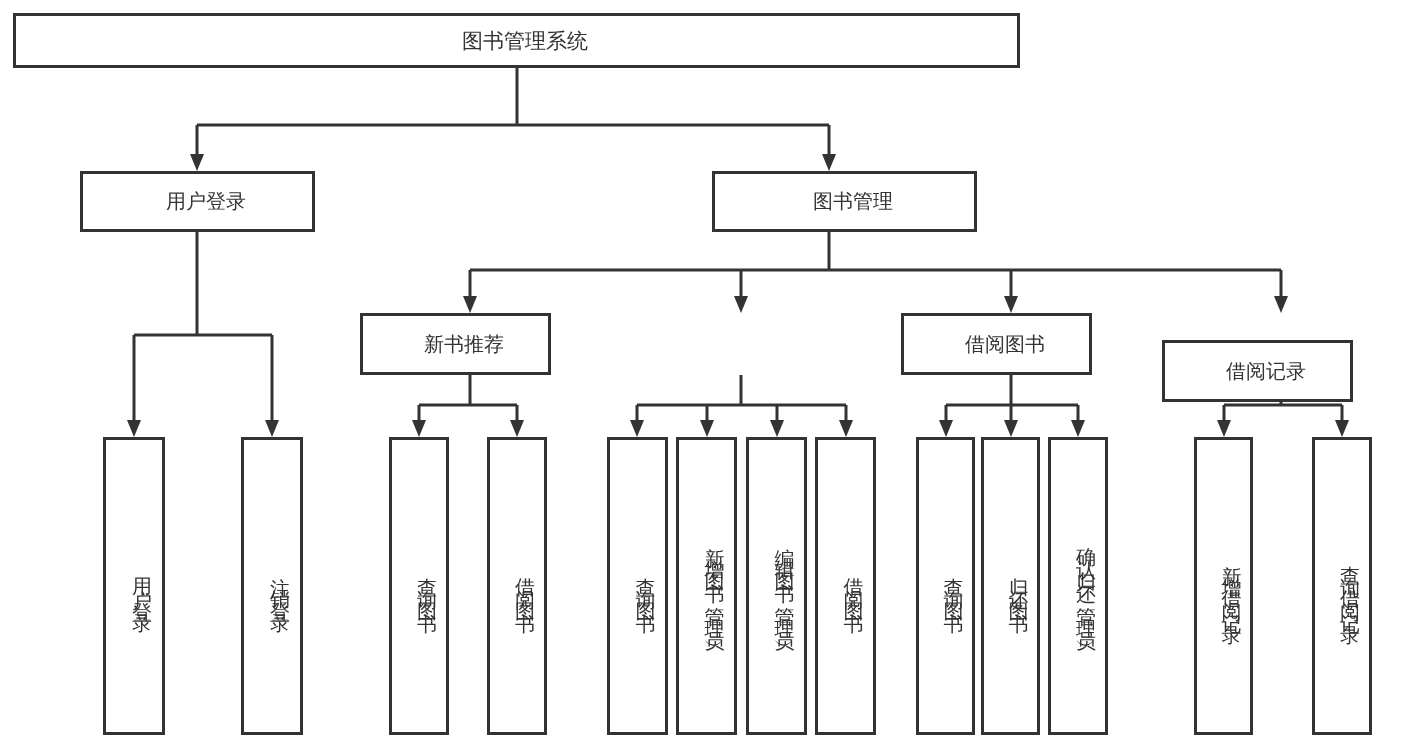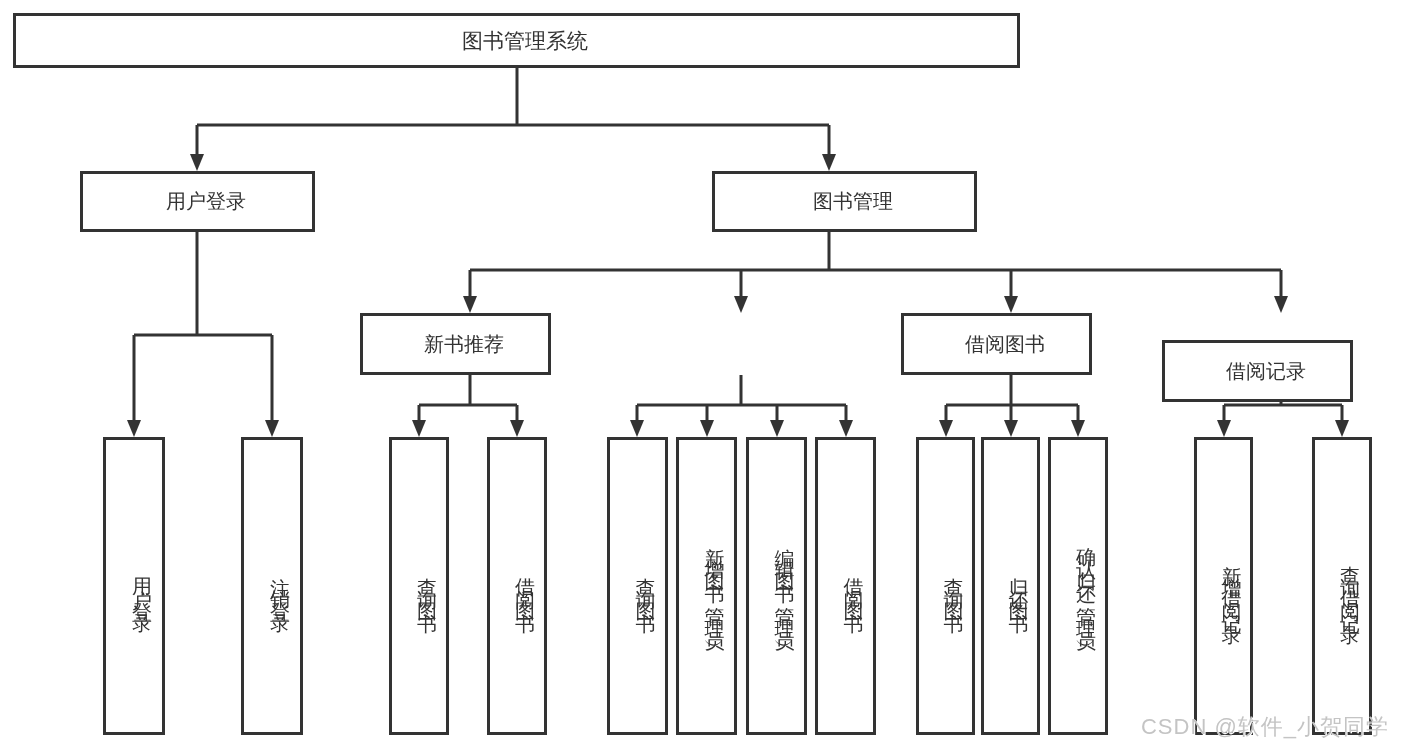--- a/index.html
+++ b/index.html
@@ -154,14 +154,13 @@
     <span class="vtext">确认归还（管理员）</span>
   </div>
 
   <div id="e0" class="box l4 vbox">
     <span class="vtext">新增借阅记录</span>
   </div>
   <div id="e1" class="box l4 vbox">
     <span class="vtext">查询借阅记录</span>
   </div>
 
-  <div id="watermark">CSDN @软件_小贺同学</div>
 </div>
 
 </body></html>

